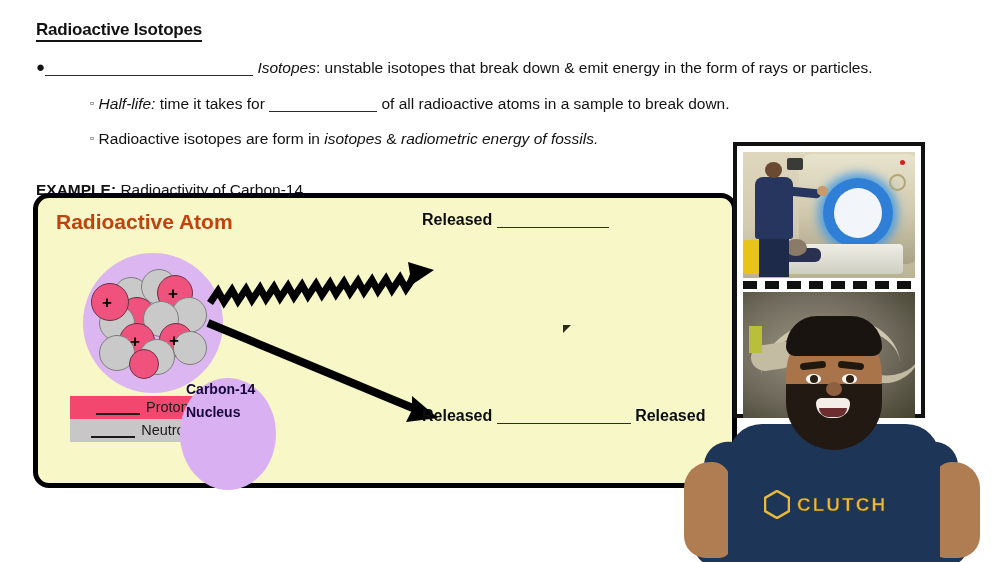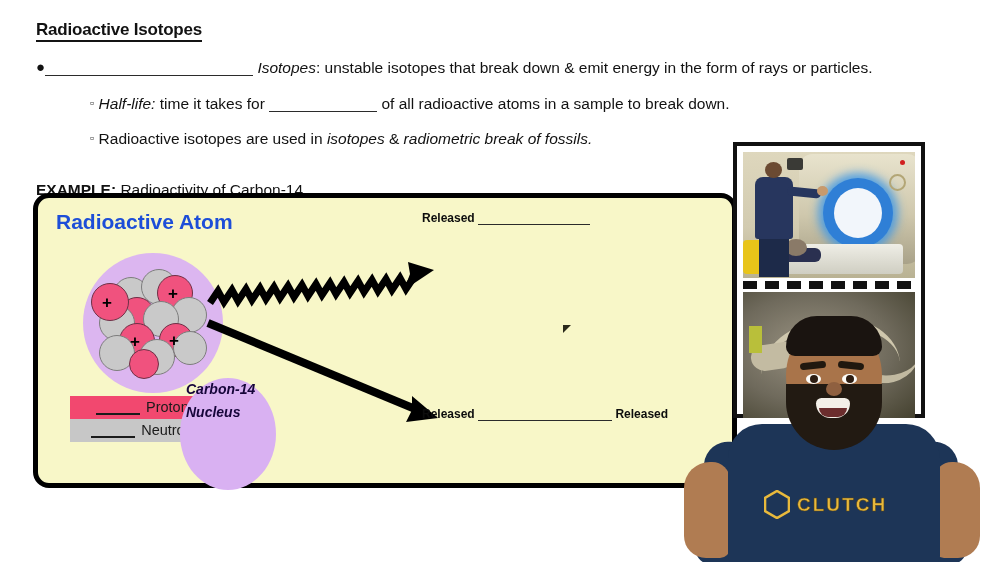--- a/index.html
+++ b/index.html
@@ -32,21 +32,21 @@
   }
   .blank-lg{width:208px;}
   .blank-md{width:108px;}
 
   
   .diagram{
     position:absolute;left:33px;top:193px;width:704px;height:295px;
     background:#f8f7c8;border:5px solid #000;border-radius:16px;box-sizing:border-box;
   }
   .diagram-title{
-    position:absolute;left:18px;top:12px;font-size:21px;font-weight:bold;color:#1d4ed8;
+    position:absolute;left:18px;top:12px;font-size:21px;font-weight:bold;color:#c2410c;
   }
 
   
   .nucleus-wrap{position:absolute;left:45px;top:55px;width:140px;height:140px;}
   .halo{
     position:absolute;left:0;top:0;width:140px;height:140px;border-radius:50%;
     background:#dcb6f0;
   }
   .nucleon{position:absolute;border-radius:50%;box-sizing:border-box;}
   .proton{background:#f0527e;border:1.6px solid #6e3046;}
@@ -65,21 +65,21 @@
   .legend-row.head{background:#d9b1f2;font-weight:bold;color:#16053a;font-size:14px;}
   .legend-row.protons{background:#f2486f;text-align:right;padding-right:24px;}
   .legend-row.neutrons{background:#c7c7c7;text-align:right;padding-right:20px;}
   .lblank{
     display:inline-block;width:44px;border-bottom:2px solid #1b1b1b;
     vertical-align:-3px;margin-right:6px;
   }
 
   
   .svg-arrows{position:absolute;left:0;top:0;width:704px;height:295px;}
-  .rel{position:absolute;font-size:12px;font-weight:bold;white-space:nowrap;color:#0d0d0d;}
+  .rel{position:absolute;font-size:16px;font-weight:bold;white-space:nowrap;color:#0d0d0d;}
   .rel-top{left:384px;top:13px;}
   .rel-bot{left:384px;top:209px;}
   .relblank{
     display:inline-block;border-bottom:1.8px solid #2b2b2b;vertical-align:-3px;
   }
   .relblank-a{width:112px;}
   .relblank-b{width:134px;}
 
   .mini-cursor{
     position:absolute;left:563px;top:325px;width:0;height:0;
@@ -155,21 +155,21 @@
 
   
   .instructor{position:absolute;left:676px;top:338px;width:324px;height:224px;}
   .torso{
     position:absolute;left:52px;top:86px;width:212px;height:142px;
     background:#1d3557;border-radius:34px 34px 10px 10px;
   }
   .sleeve-l{position:absolute;left:24px;top:104px;width:58px;height:124px;background:#1d3557;border-radius:24px 10px 6px 16px;transform:rotate(6deg);}
   .sleeve-r{position:absolute;left:228px;top:104px;width:58px;height:124px;background:#1d3557;border-radius:10px 24px 16px 6px;transform:rotate(-6deg);}
   .neck{position:absolute;left:132px;top:66px;width:48px;height:34px;background:#8a5f3d;}
-  .head{position:absolute;left:110px;top:-18px;width:96px;height:112px;border-radius:48px/56px;background:#a9744a;font-style:italic;}
+  .head{position:absolute;left:110px;top:-18px;width:96px;height:112px;border-radius:48px/56px;background:#a9744a;}
   .hair{position:absolute;left:110px;top:-22px;width:96px;height:40px;border-radius:48px 48px 14px 14px;background:#1a1410;}
   .brow{position:absolute;width:26px;height:7px;border-radius:4px;background:#20180f;}
   .brow.l{left:124px;top:24px;transform:rotate(-6deg);}
   .brow.r{left:162px;top:24px;transform:rotate(6deg);}
   .eye{position:absolute;width:15px;height:10px;border-radius:50%;background:#fdfcf8;}
   .eye.l{left:130px;top:36px;}
   .eye.r{left:166px;top:36px;}
   .pupil{position:absolute;width:8px;height:8px;border-radius:50%;background:#2d1d12;}
   .pupil.l{left:134px;top:37px;}
   .pupil.r{left:170px;top:37px;}
@@ -206,21 +206,21 @@
     <span class="bullet-dot">●</span><span class="blank blank-lg"></span>
     <span class="it">Isotopes</span><span>: unstable isotopes that break down &amp; emit energy in the form of rays or particles.</span>
   </div>
 
   <div class="line l2">
     <span class="sq">▫</span>
     <span class="it">Half-life:</span><span> time it takes for </span><span class="blank blank-md"></span><span> of all radioactive atoms in a sample to break down.</span>
   </div>
 
   <div class="line l3">
-    <span class="sq">▫</span><span> Radioactive isotopes are used in </span><span class="it">isotopes</span><span> &amp; </span><span class="it">radiometric break of fossils.</span>
+    <span class="sq">▫</span><span> Radioactive isotopes are form in </span><span class="it">isotopes</span><span> &amp; </span><span class="it">radiometric energy of fossils.</span>
   </div>
 
   <div class="line l4">
     <span class="bd">EXAMPLE:</span><span> Radioactivity of Carbon-14.</span>
   </div>
 
   <div class="diagram">
     <div class="diagram-title">Radioactive Atom</div>
 
     <div class="nucleus-wrap">

